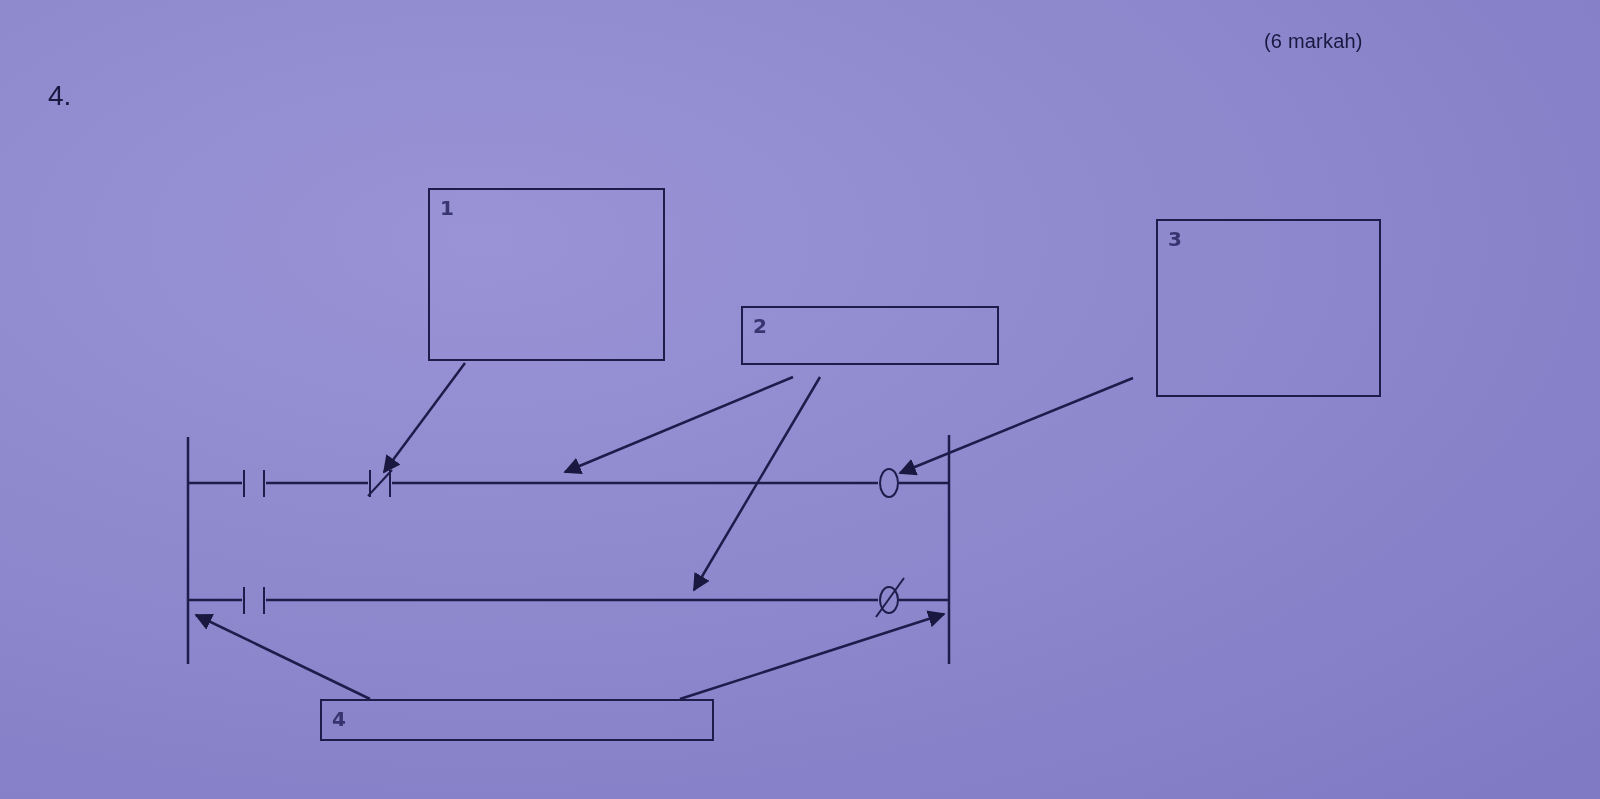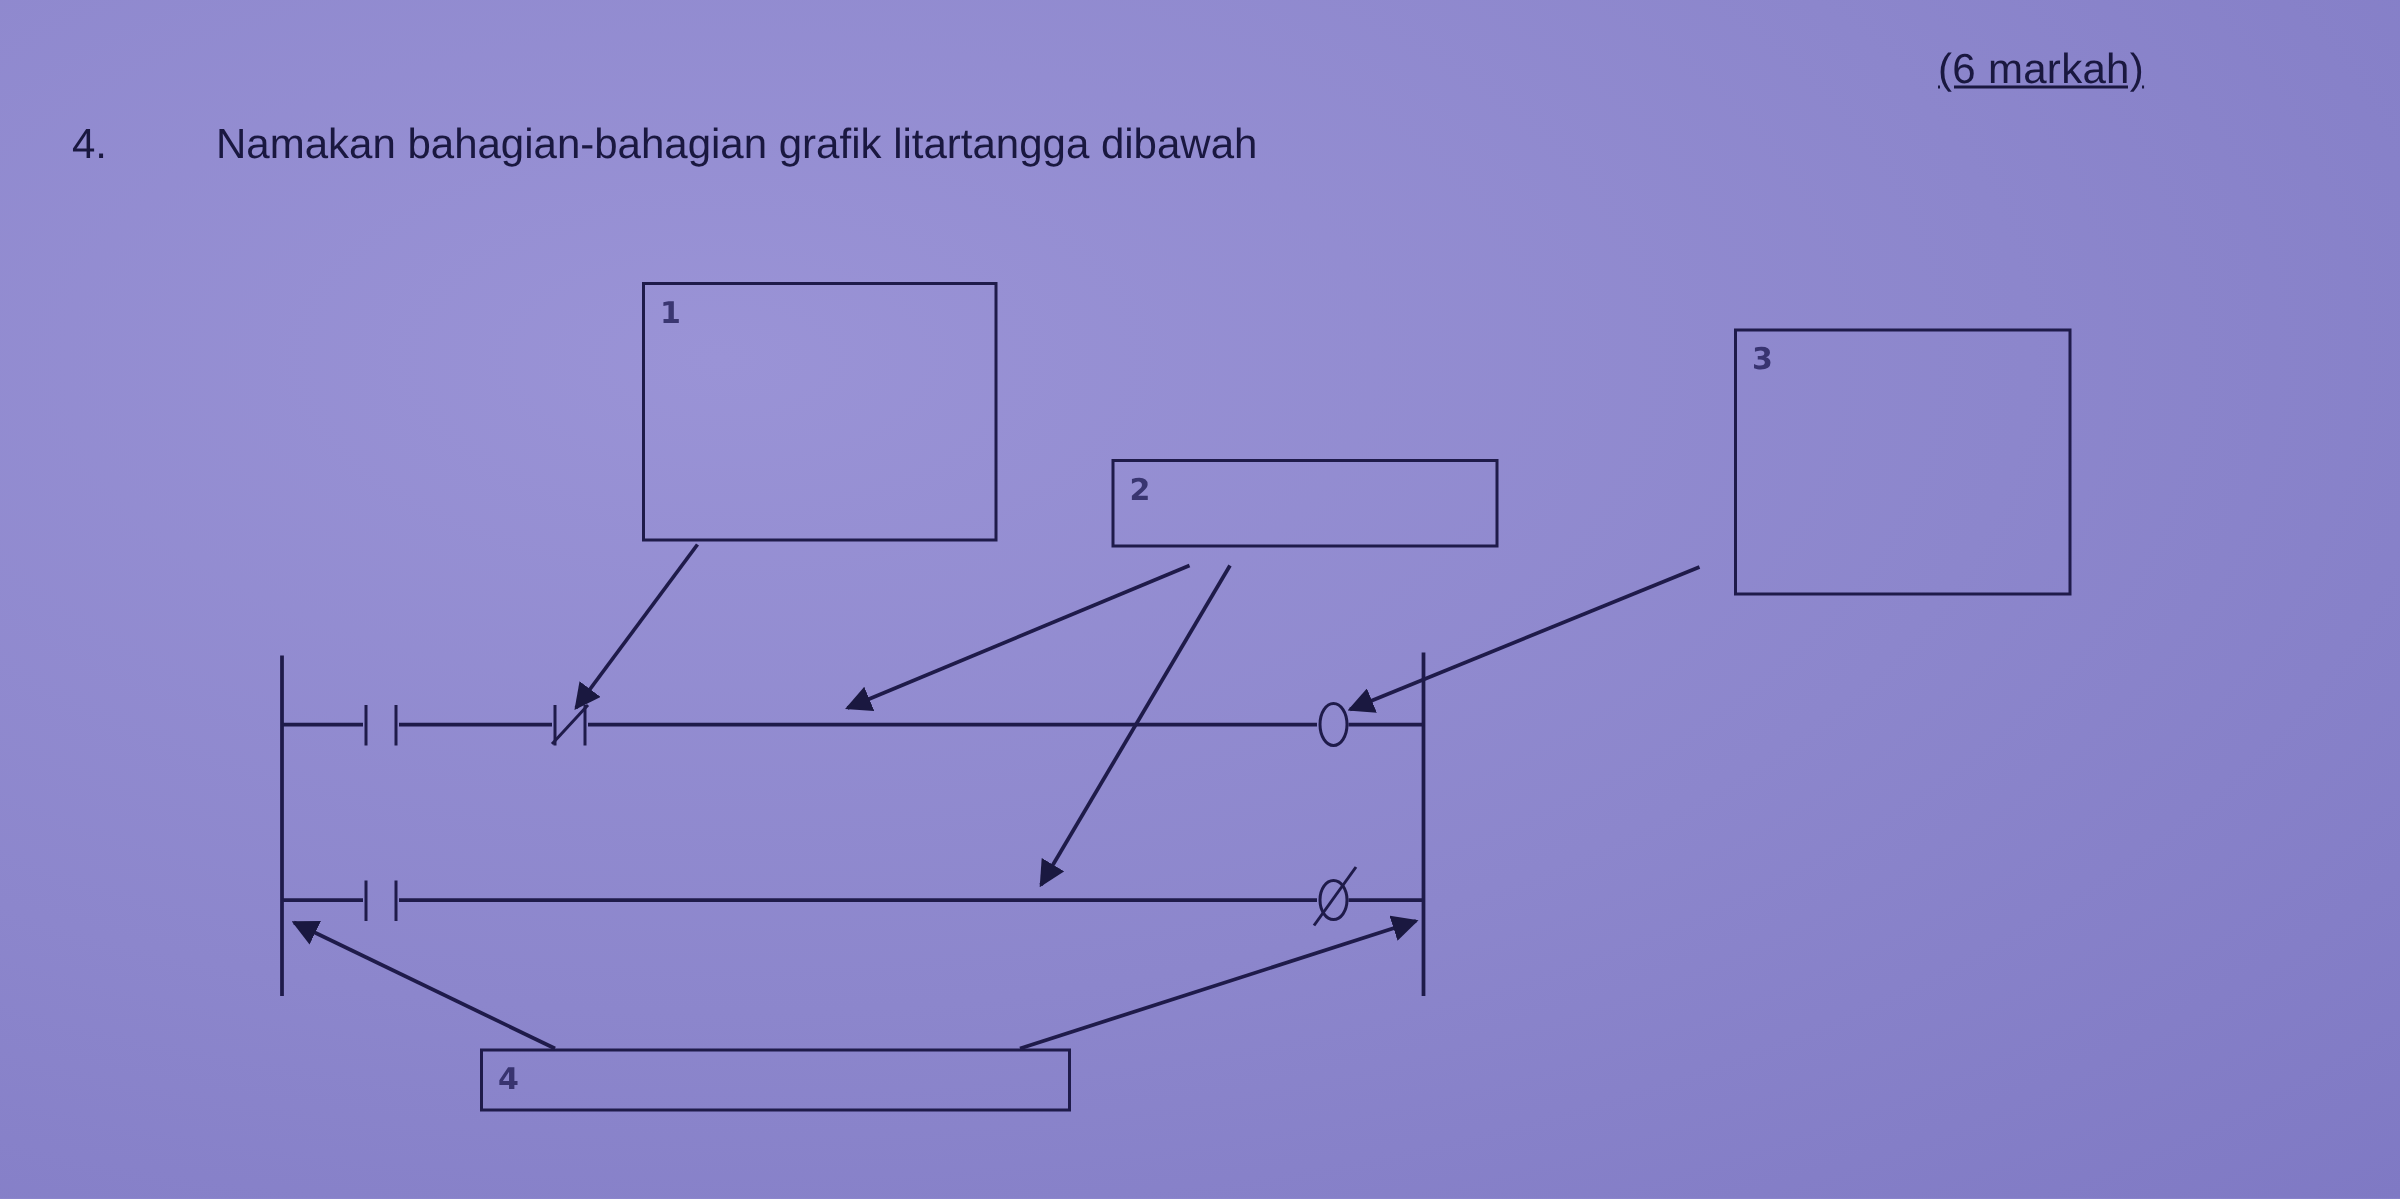--- a/index.html
+++ b/index.html
@@ -11,25 +11,24 @@
       height: 799px;
       overflow: hidden;
       background: #8e88cf;
       background-image: radial-gradient(ellipse at 30% 30%, #9a93d6 0%, #8c86cc 55%, #7f79c4 100%);
       position: relative;
       font-family: "Liberation Sans", sans-serif;
       color: #1a1840;
     }
     .marks {
       position: absolute;
-      left: 1292px;
+      left: 1264px;
       top: 30px;
-      font-size: 28px;
+      font-size: 20px;
       letter-spacing: 0.2px;
-      text-decoration: underline;
     }
     .question {
       position: absolute;
       left: 48px;
       top: 80px;
       font-size: 28px;
       display: flex;
       gap: 0;
     }
     .question .num {
@@ -59,21 +58,20 @@
       opacity: 0.85;
     }
   </style>
 </head>
 <body>
 
 <div class="marks">(6 markah)</div>
 
 <div class="question">
   <span class="num">4.</span>
-  <span>Namakan bahagian-bahagian grafik litartangga dibawah</span>
 </div>
 
 <div class="label-box" style="left:428px; top:188px; width:237px; height:173px;">
   <span class="box-num">1</span>
 </div>
 
 <div class="label-box" style="left:741px; top:306px; width:258px; height:59px;">
   <span class="box-num">2</span>
 </div>
 

